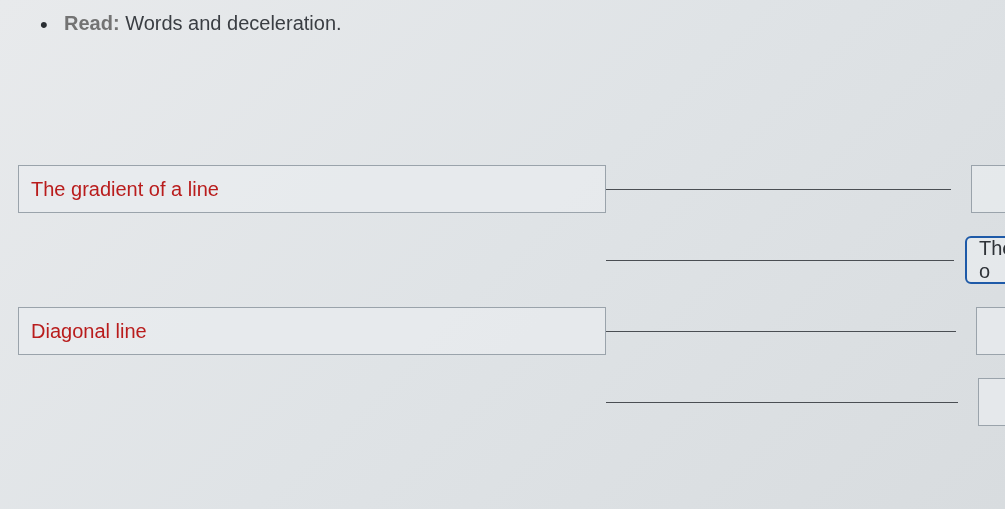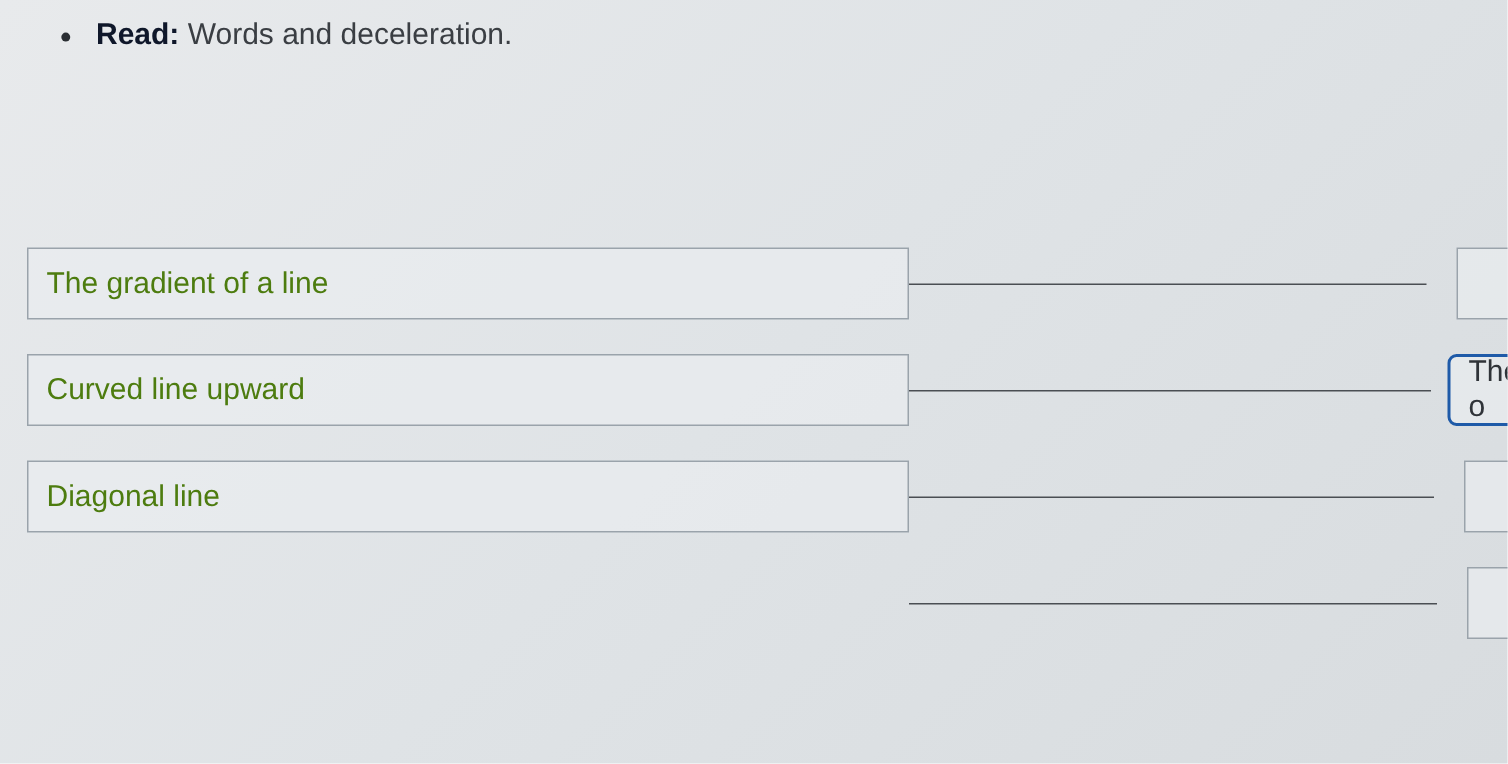--- a/index.html
+++ b/index.html
@@ -31,21 +31,21 @@
     }
     .instructions li::before {
       content: "•";
       position: absolute;
       left: 0;
       font-size: 22px;
       color: #2a2e33;
     }
     .instructions .label {
       font-weight: 700;
-      color: #0f172a;
+      color: #737373;
     }
     .match-area {
       position: absolute;
       top: 155px;
       left: 18px;
       right: 0;
     }
     .row {
       position: relative;
       height: 65px;
@@ -56,21 +56,21 @@
       left: 0;
       top: 10px;
       width: 588px;
       height: 48px;
       border: 1px solid #9aa3ab;
       background: rgba(233, 237, 240, 0.7);
       display: flex;
       align-items: center;
       padding-left: 12px;
       font-size: 20px;
-      color: #4d7c0f;
+      color: #b91c1c;
       cursor: grab;
     }
     .connector {
       position: absolute;
       top: 34px;
       left: 588px;
       height: 1px;
       background: #4a4e53;
     }
     .right-box {
@@ -122,23 +122,20 @@
       <span>The gradient of a line</span>
     </div>
     <div class="connector"></div>
     <div class="right-box">
       <span></span>
     </div>
   </div>
 
 
   <div class="row row3">
-    <div class="left-box">
-      <span>Curved line upward</span>
-    </div>
     <div class="connector"></div>
     <div class="right-box selected">
       <span>The o</span>
     </div>
   </div>
 
   <div class="row row4">
     <div class="left-box">
       <span>Diagonal line</span>
     </div>

